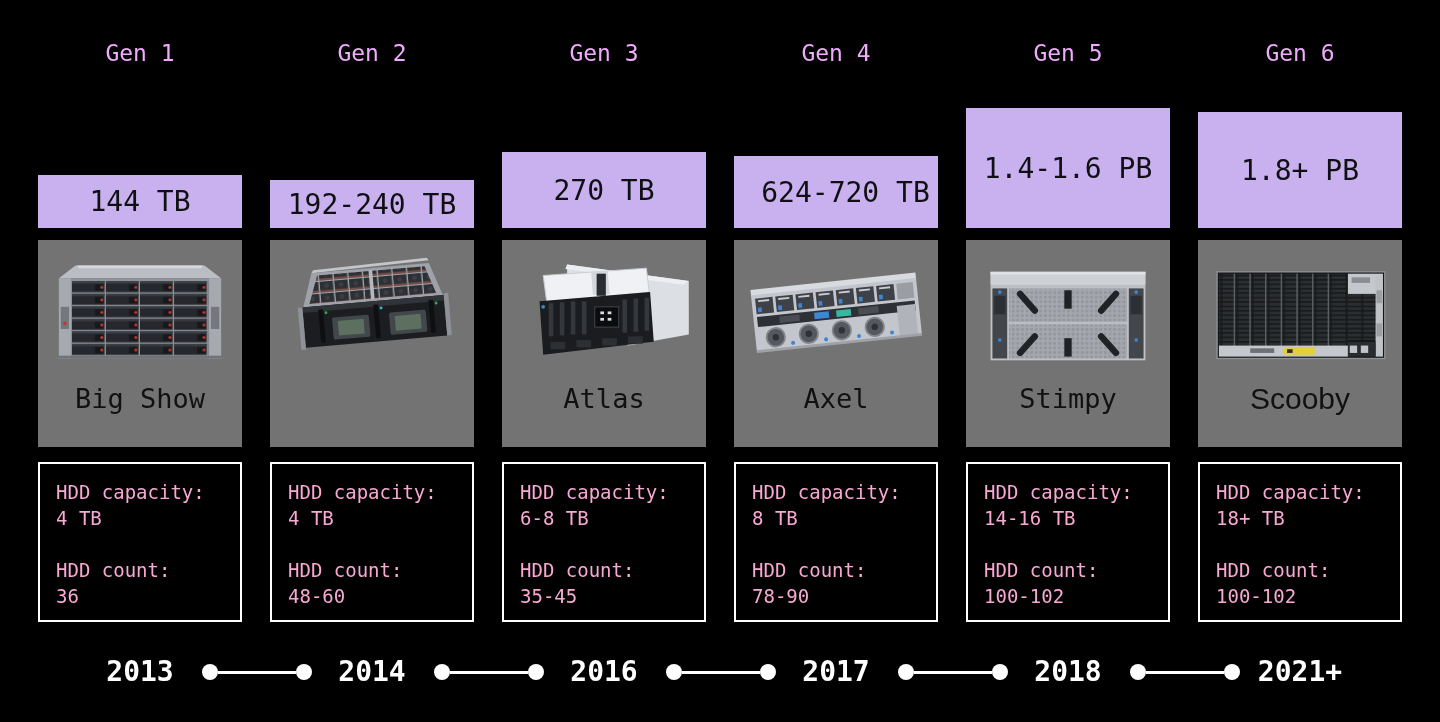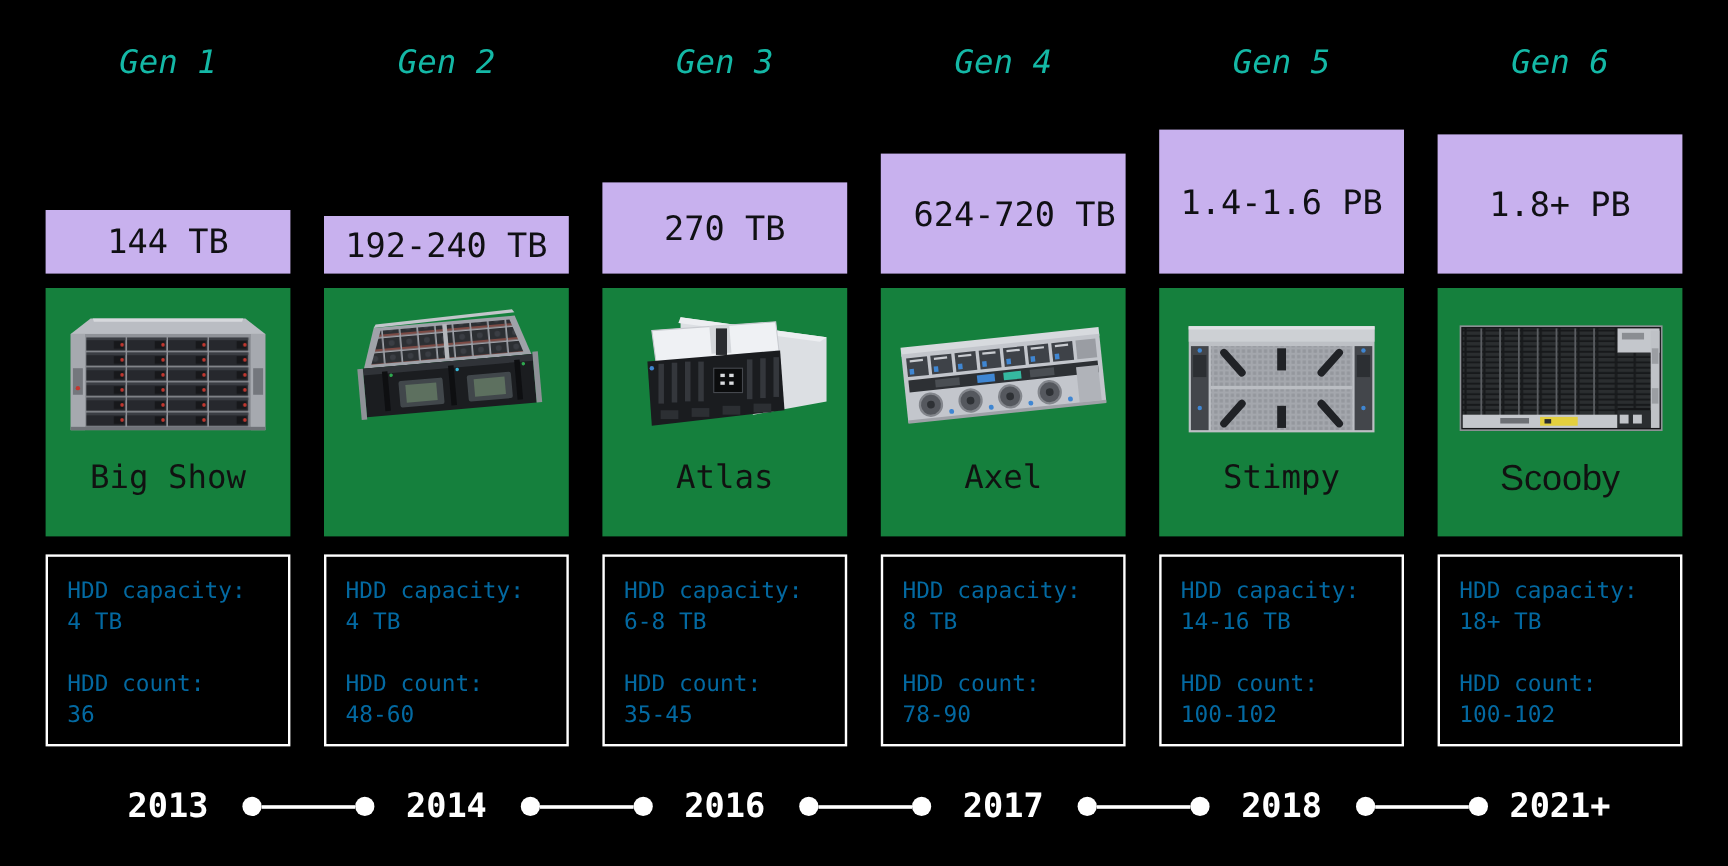--- a/index.html
+++ b/index.html
@@ -2,33 +2,33 @@
 <html><head>
 <meta charset="utf-8">
 <style>
   html,body{margin:0;padding:0;background:#000;}
   #stage{
     position:relative;width:1440px;height:722px;background:#000;overflow:hidden;
     font-family:"DejaVu Sans Mono","Liberation Mono",monospace;color:#fff;
   }
   .col{position:absolute;top:0;width:204px;height:722px;}
   .gen-label{position:absolute;top:36px;left:0;width:100%;height:34px;line-height:34px;
-    text-align:center;font-size:27px;color:#14b8a6;font-style:italic;}
+    text-align:center;font-size:23px;color:#f0abfc;}
   .cap-box{position:absolute;left:0;right:0;bottom:494px;background:#c8b1ee;
     display:flex;align-items:center;justify-content:center;}
   .cap-box span{font-size:28px;color:#101014;}
-  .server-card{position:absolute;top:240px;left:0;width:204px;height:207px;background:#15803d;}
+  .server-card{position:absolute;top:240px;left:0;width:204px;height:207px;background:#737373;}
   .server-photo{position:absolute;top:10px;left:8px;width:188px;height:122px;
     display:flex;align-items:center;justify-content:center;}
   .server-name{position:absolute;top:138px;left:0;width:100%;height:42px;line-height:42px;
     text-align:center;font-size:27px;color:#111;}
   .server-name.sans{font-family:"Liberation Sans","DejaVu Sans",sans-serif;font-size:30px;}
   .details-box{position:absolute;top:462px;left:0;width:204px;height:160px;
     box-sizing:border-box;border:2px solid #fff;background:#000;
-    padding:15px 0 0 16px;font-size:19px;line-height:26px;color:#0369a1;}
+    padding:15px 0 0 16px;font-size:19px;line-height:26px;color:#f9a8d4;}
   .details-spacer{height:26px;}
   .timeline{position:absolute;top:647px;left:0;width:1440px;height:50px;font-weight:bold;}
   .year{position:absolute;top:0;width:204px;height:50px;line-height:50px;
     text-align:center;font-size:28px;color:#fff;}
   .connector{position:absolute;top:0;width:110px;height:50px;
     display:flex;align-items:center;}
   .dot{width:16px;height:16px;border-radius:50%;background:#fff;flex:0 0 auto;}
   .tline{flex:1 1 auto;height:3px;background:#fff;}
   svg{display:block;}
 </style>
@@ -168,21 +168,21 @@
       <div>HDD capacity:</div>
       <div>6-8 TB</div>
       <div class="details-spacer"></div>
       <div>HDD count:</div>
       <div>35-45</div>
     </div>
   </div>
 
   <div class="col" style="left:734px">
     <div class="gen-label">Gen 4</div>
-    <div class="cap-box" style="height: 100px; padding-left: 19px;">
+    <div class="cap-box" style="height: 72px; padding-left: 19px;">
       <span>624-720 TB</span>
     </div>
     <div class="server-card">
       <div class="server-photo">
         <svg viewBox="0 0 204 125" width="188" height="118">
           <g transform="rotate(-6 102 62)">
             <rect x="12" y="30" width="180" height="8" fill="#d7dade"></rect>
             <rect x="12" y="36" width="180" height="62" fill="#c3c6cc"></rect>
             <g>
               <rect x="16" y="40" width="19" height="17" fill="#3e4248"></rect>

